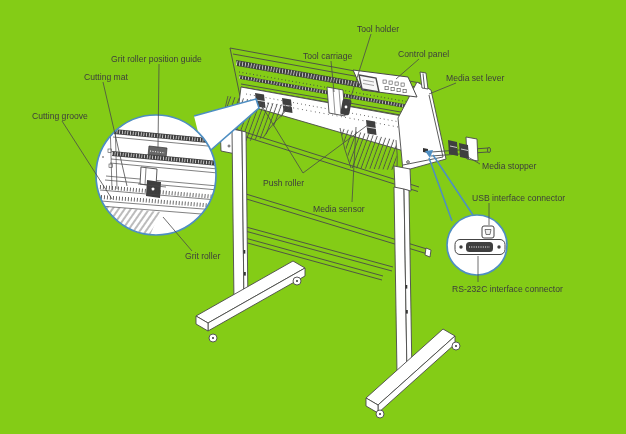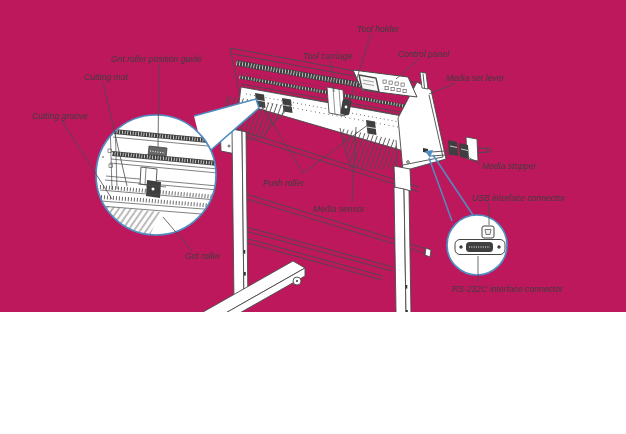--- a/index.html
+++ b/index.html
@@ -1,22 +1,21 @@
 <!DOCTYPE html>
 <html><head>
 <meta charset="utf-8">
 <style>
   html,body{margin:0;padding:0;background:#ffffff;}
   .stage{
     position:relative;
-    width:626px;height:312px;
-    background:#be185d;
+    width:626px;height:434px;
+    background:#84cc16;
     overflow:hidden;
     font-family:"Liberation Sans", sans-serif;
-    font-style:italic;
   }
   svg{position:absolute;left:0;top:0;}
   text.lbl{
     font-family:"Liberation Sans", sans-serif;
     font-size:8.6px;
     fill:#3d3d3d;
   }
 </style>
 </head>
 <body>

